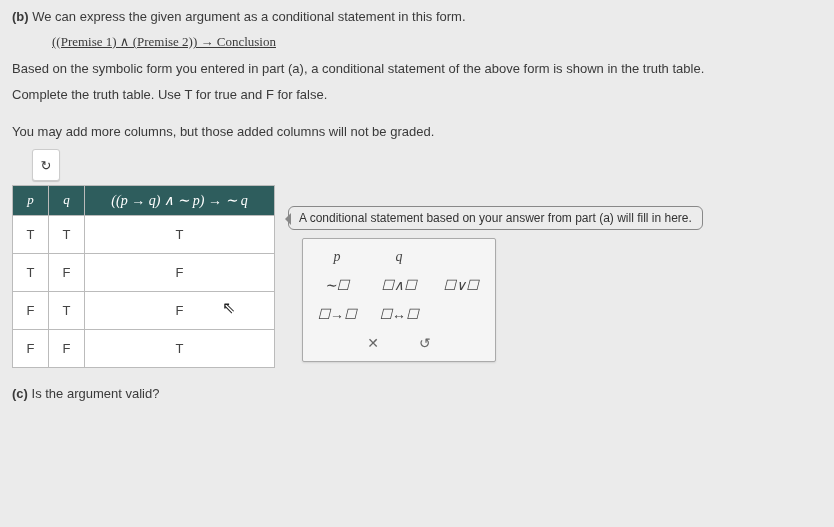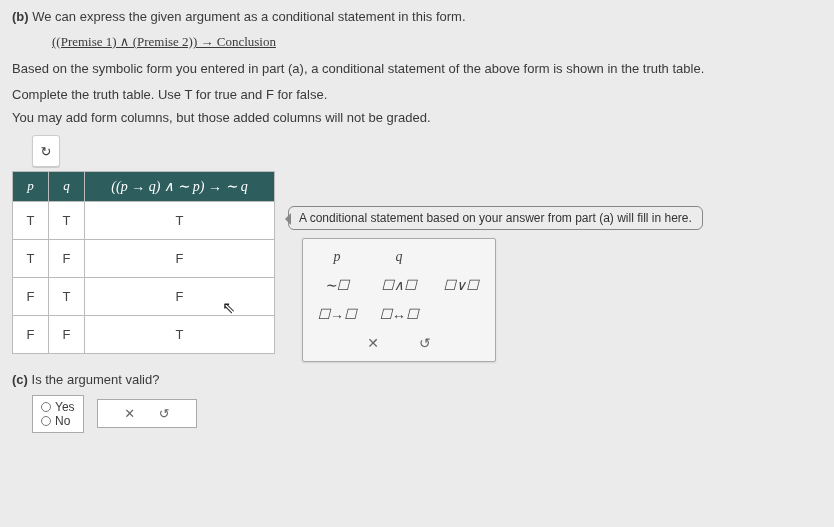--- a/index.html
+++ b/index.html
@@ -74,22 +74,22 @@
 
 <div class="line">
   <span class="part-label">(b)</span>
   <span>We can express the given argument as a conditional statement in this form.</span>
 </div>
 
 <div class="formula">((Premise 1) ∧ (Premise 2)) → Conclusion</div>
 
 <div class="line">Based on the symbolic form you entered in part (a), a conditional statement of the above form is shown in the truth table.</div>
 
-<div class="line" style="margin-bottom:4px">Complete the truth table. Use T for true and F for false.</div>
-<div class="line">You may add form columns, but those added columns will not be graded.</div>
+<div class="line" style="margin-bottom:18px">Complete the truth table. Use T for true and F for false.</div>
+<div class="line">You may add more columns, but those added columns will not be graded.</div>
 
 <div class="refresh-btn">
   <span>↻</span>
 </div>
 
 <table class="truthtable">
   <tbody>
       <tr>
     <th>p</th>
     <th>q</th>
@@ -136,34 +136,18 @@
   </div>
   <div class="actions">
     <span class="btn">✕</span>
     <span class="btn">↺</span>
   </div>
 </div>
 
 <div class="partc">
   <span class="part-label">(c)</span>
   <span>Is the argument valid?</span>
-  <div style="margin-top:8px; margin-left:20px;">
-    <div class="yesno">
-      <div>
-          <span class="radio"></span>
-          <span>Yes</span>
-        </div>
-      <div>
-          <span class="radio"></span>
-          <span>No</span>
-        </div>
-    </div>
-    <div class="smallbtns">
-      <span>✕</span>
-      <span>↺</span>
-    </div>
-  </div>
 </div>
 
 <div class="cursor">⇖</div>
 
 
 
 
 </body></html>

